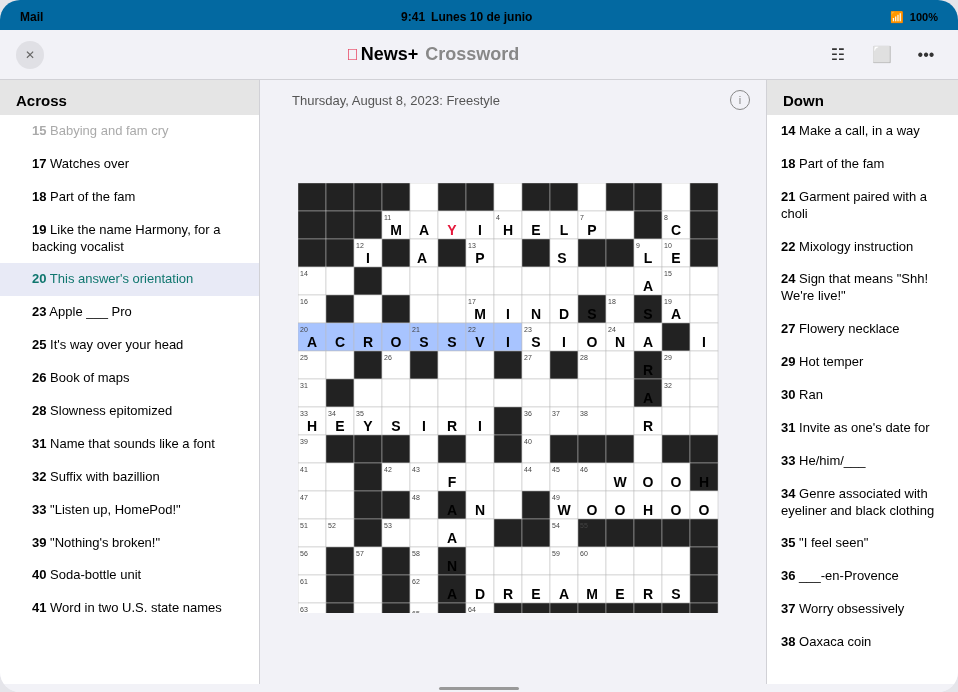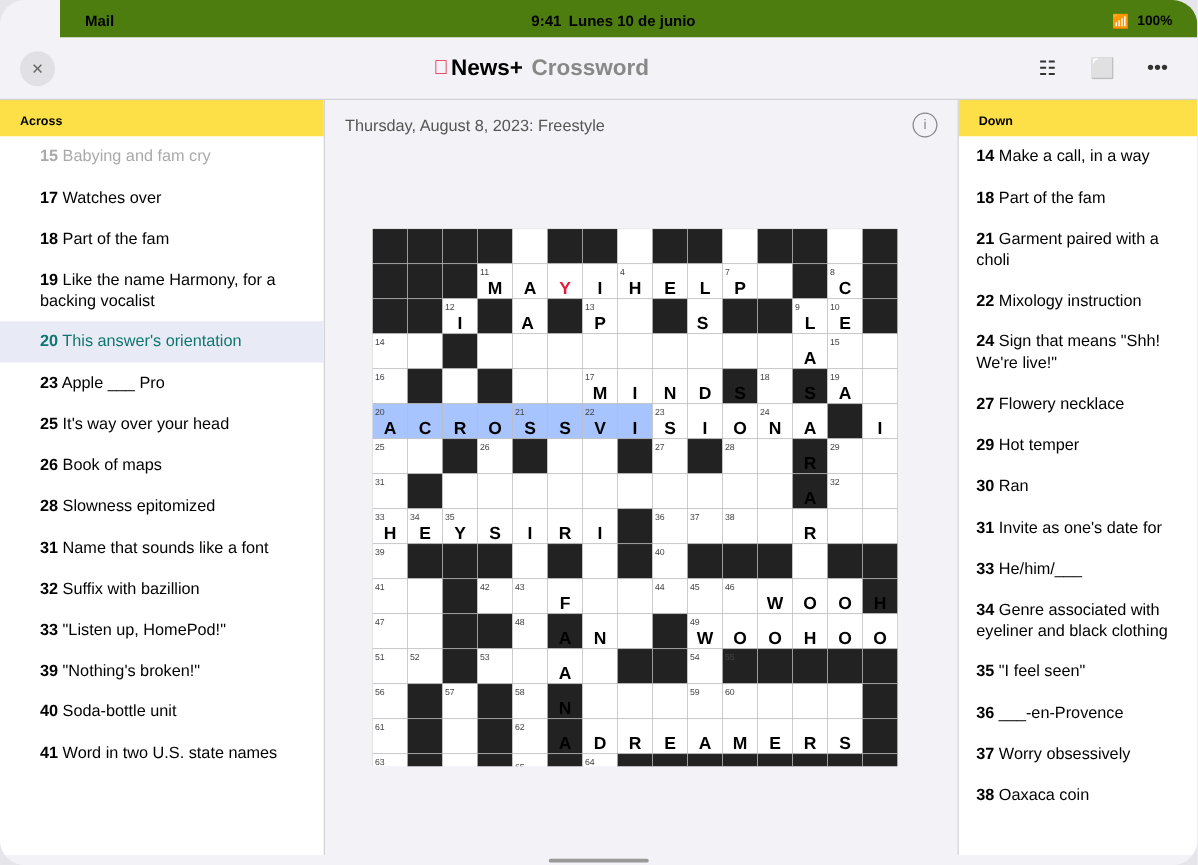--- a/index.html
+++ b/index.html
@@ -23,27 +23,26 @@
       display: flex;
       flex-direction: column;
     }
 
     
     .status-bar {
       display: flex;
       justify-content: space-between;
       align-items: center;
       padding: 8px 20px 4px;
-      background: #4d7c0f;
+      background: #0369a1;
       font-size: 12px;
       font-weight: 600;
       color: #000;
       height: 30px;
       flex-shrink: 0;
-      margin-left: 48px;
     }
     .status-left { display: flex; gap: 8px; align-items: center; }
     .status-center { display: flex; gap: 6px; }
     .status-right { display: flex; gap: 6px; align-items: center; font-size: 11px; }
 
     
     .nav-bar {
       display: flex;
       align-items: center;
       justify-content: space-between;
@@ -90,27 +89,27 @@
 
     
     .left-panel {
       width: 260px;
       background: #fff;
       overflow-y: auto;
       border-right: 1px solid #d1d1d6;
       flex-shrink: 0;
     }
     .clue-section-header {
-      font-size: 10px;
+      font-size: 15px;
       font-weight: 700;
       padding: 12px 16px 6px;
       color: #000;
       position: sticky;
       top: 0;
-      background: #fde047;
+      background: #e5e5e5;
       z-index: 2;
     }
     .clue-item {
       padding: 8px 32px;
       font-size: 13px;
       color: #000;
       cursor: pointer;
       border-radius: 0;
       line-height: 1.3;
     }
@@ -131,20 +130,21 @@
     }
     .grid-header {
       display: flex;
       align-items: center;
       justify-content: space-between;
       padding: 10px 16px 6px;
     }
     .grid-title {
       font-size: 13px;
       color: #555;
+      margin-left: 16px;
     }
     .grid-info-icon {
       width: 20px; height: 20px;
       border-radius: 50%;
       border: 1.5px solid #888;
       display: flex; align-items: center; justify-content: center;
       font-size: 11px; color: #888;
       cursor: pointer;
     }
 

